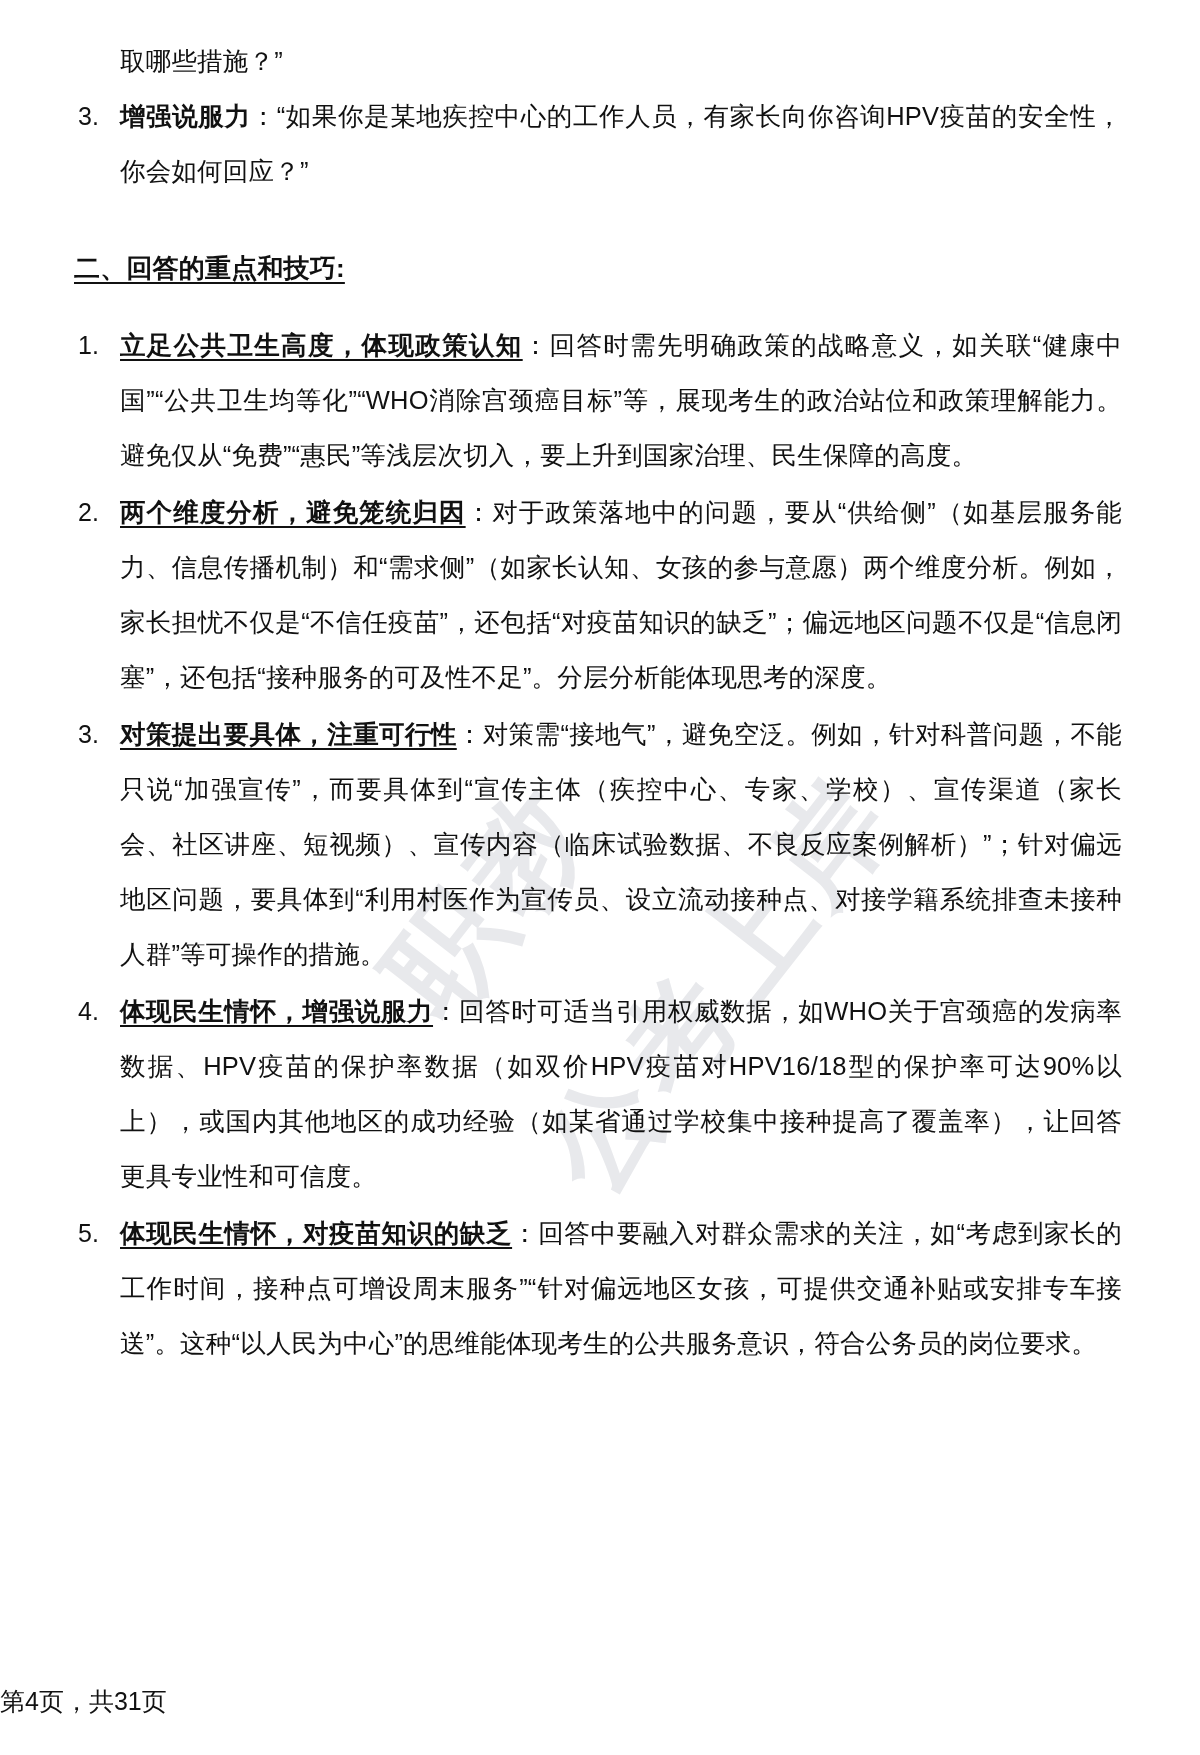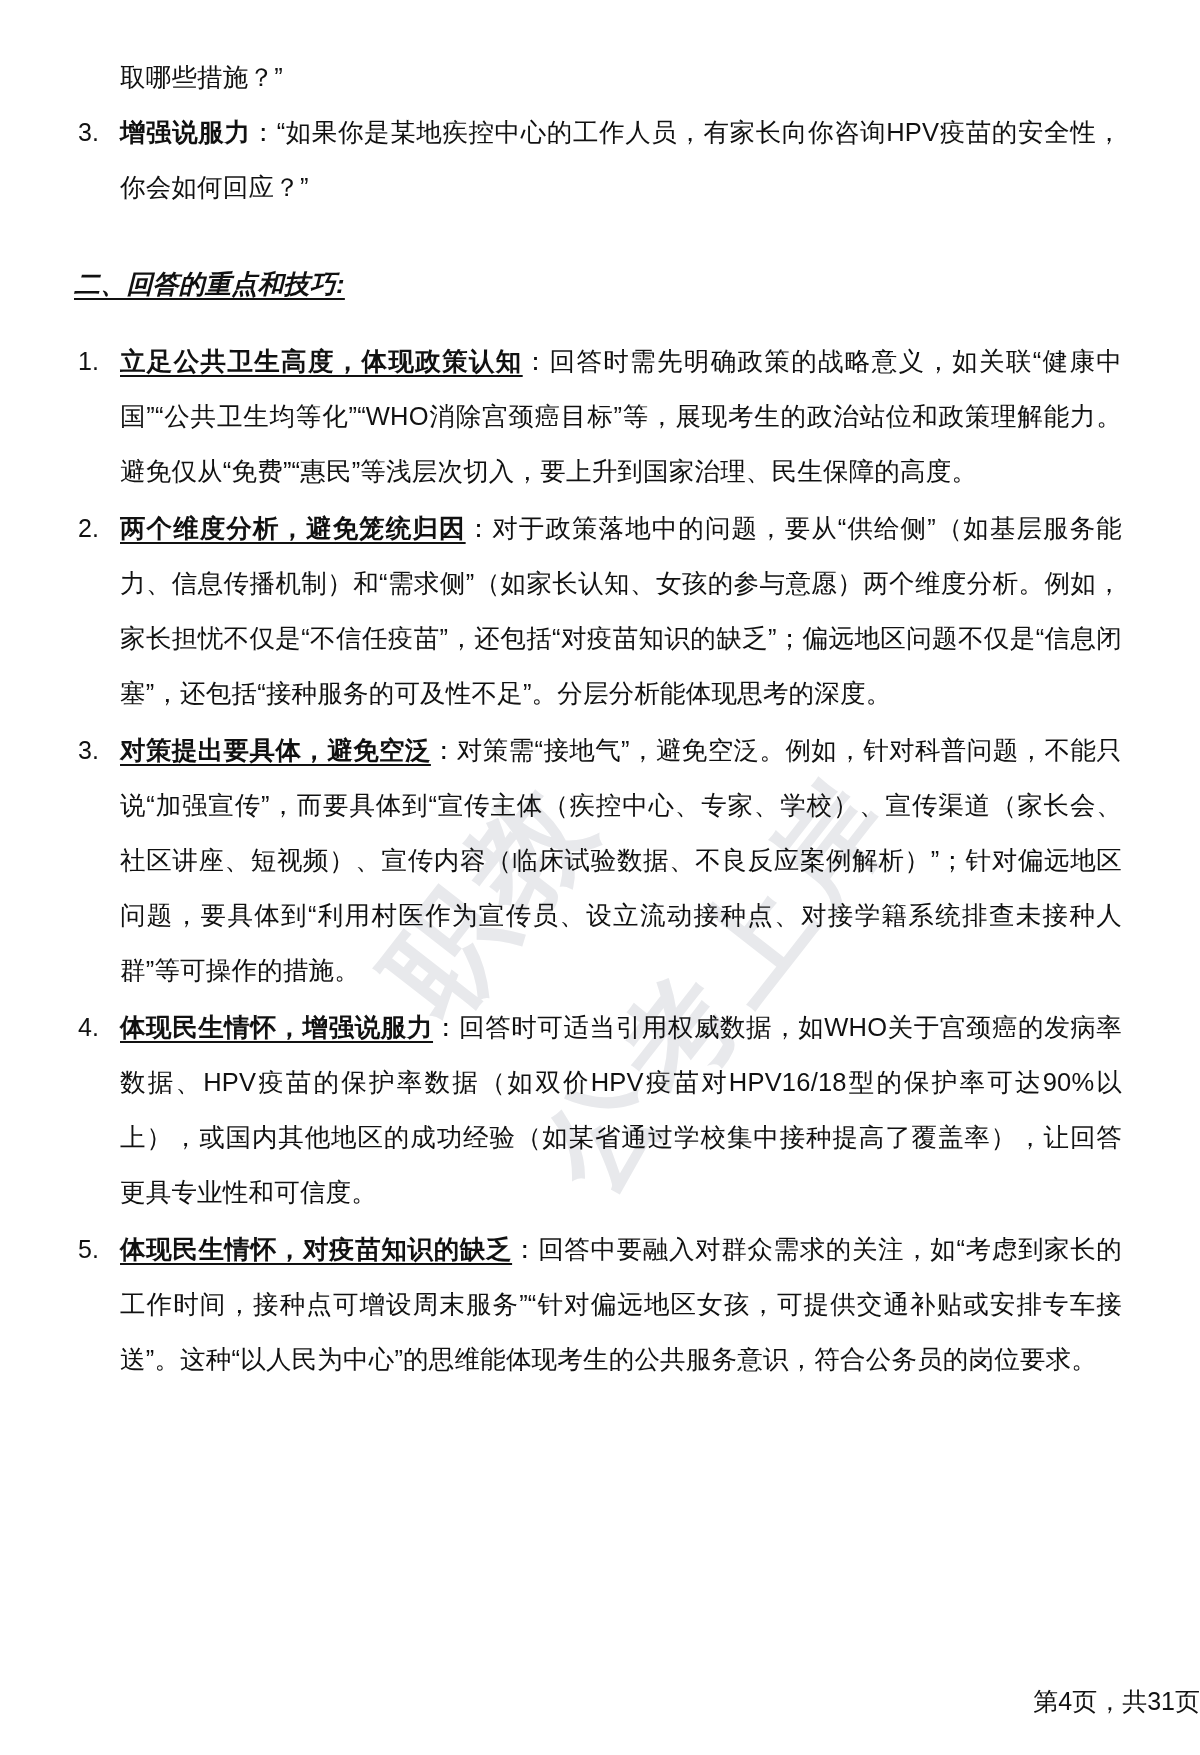--- a/index.html
+++ b/index.html
@@ -56,35 +56,34 @@
   p {
     margin: 0;
     font-size: 25.5px;
     line-height: 55px;
     letter-spacing: 0.2px;
     text-align: justify;
     text-justify: inter-ideograph;
   }
 
   .orphan-line {
-    padding-top: 50px;
+    padding-top: 34px;
     padding-left: 46px;
   }
 
   .section-heading {
     font-weight: 700;
     font-size: 26px;
     line-height: 55px;
     margin-top: 42px;
     margin-bottom: 22px;
     padding-left: 0px;
     text-decoration: underline;
     text-underline-offset: 5px;
     text-decoration-thickness: 2px;
-    font-style: italic;
   }
 
   ol.list {
     list-style: none;
     margin: 0;
     padding: 0;
   }
   ol.list > li {
     position: relative;
     padding-left: 46px;
@@ -108,21 +107,21 @@
     font-weight: 700;
   }
 
   .top-block ol.list > li { margin-bottom: 0; }
 
   .footer {
     position: absolute;
     left: 0;
     right: 0;
     bottom: 34px;
-    text-align: right;
+    text-align: left;
     font-size: 25px;
     line-height: 40px;
     z-index: 2;
   }
 </style>
 </head>
 <body>
 
 <div class="page">
 
@@ -150,21 +149,21 @@
       <li>
         <span class="marker">1.</span>
         <p><span class="lead">立足公共卫生高度，体现政策认知</span><span>：回答时需先明确政策的战略意义，如关联“健康中国”“公共卫生均等化”“WHO消除宫颈癌目标”等，展现考生的政治站位和政策理解能力。避免仅从“免费”“惠民”等浅层次切入，要上升到国家治理、民生保障的高度。</span></p>
       </li>
       <li>
         <span class="marker">2.</span>
         <p><span class="lead">两个维度分析，避免笼统归因</span><span>：对于政策落地中的问题，要从“供给侧”（如基层服务能力、信息传播机制）和“需求侧”（如家长认知、女孩的参与意愿）两个维度分析。例如，家长担忧不仅是“不信任疫苗”，还包括“对疫苗知识的缺乏”；偏远地区问题不仅是“信息闭塞”，还包括“接种服务的可及性不足”。分层分析能体现思考的深度。</span></p>
       </li>
       <li>
         <span class="marker">3.</span>
-        <p><span class="lead">对策提出要具体，避免空泛</span><span>：对策需“接地气”，避免空泛。例如，针对科普问题，不能只说“加强宣传”，而要具体到“宣传主体（疾控中心、专家、学校）、宣传渠道（家长会、社区讲座、短视频）、宣传内容（临床试验数据、不良反应案例解析）”；针对偏远地区问题，要具体到“利用村医作为宣传员、设立流动接种点、对接学籍系统排查未接种人群”等可操作的措施。</span></p>
+        <p><span class="lead">对策提出要具体，注重可行性</span><span>：对策需“接地气”，避免空泛。例如，针对科普问题，不能只说“加强宣传”，而要具体到“宣传主体（疾控中心、专家、学校）、宣传渠道（家长会、社区讲座、短视频）、宣传内容（临床试验数据、不良反应案例解析）”；针对偏远地区问题，要具体到“利用村医作为宣传员、设立流动接种点、对接学籍系统排查未接种人群”等可操作的措施。</span></p>
       </li>
       <li>
         <span class="marker">4.</span>
         <p><span class="lead">体现民生情怀，增强说服力</span><span>：回答时可适当引用权威数据，如WHO关于宫颈癌的发病率数据、HPV疫苗的保护率数据（如双价HPV疫苗对HPV16/18型的保护率可达90%以上），或国内其他地区的成功经验（如某省通过学校集中接种提高了覆盖率），让回答更具专业性和可信度。</span></p>
       </li>
       <li>
         <span class="marker">5.</span>
         <p><span class="lead">体现民生情怀，对疫苗知识的缺乏</span><span>：回答中要融入对群众需求的关注，如“考虑到家长的工作时间，接种点可增设周末服务”“针对偏远地区女孩，可提供交通补贴或安排专车接送”。这种“以人民为中心”的思维能体现考生的公共服务意识，符合公务员的岗位要求。</span></p>
       </li>
     </ol>

